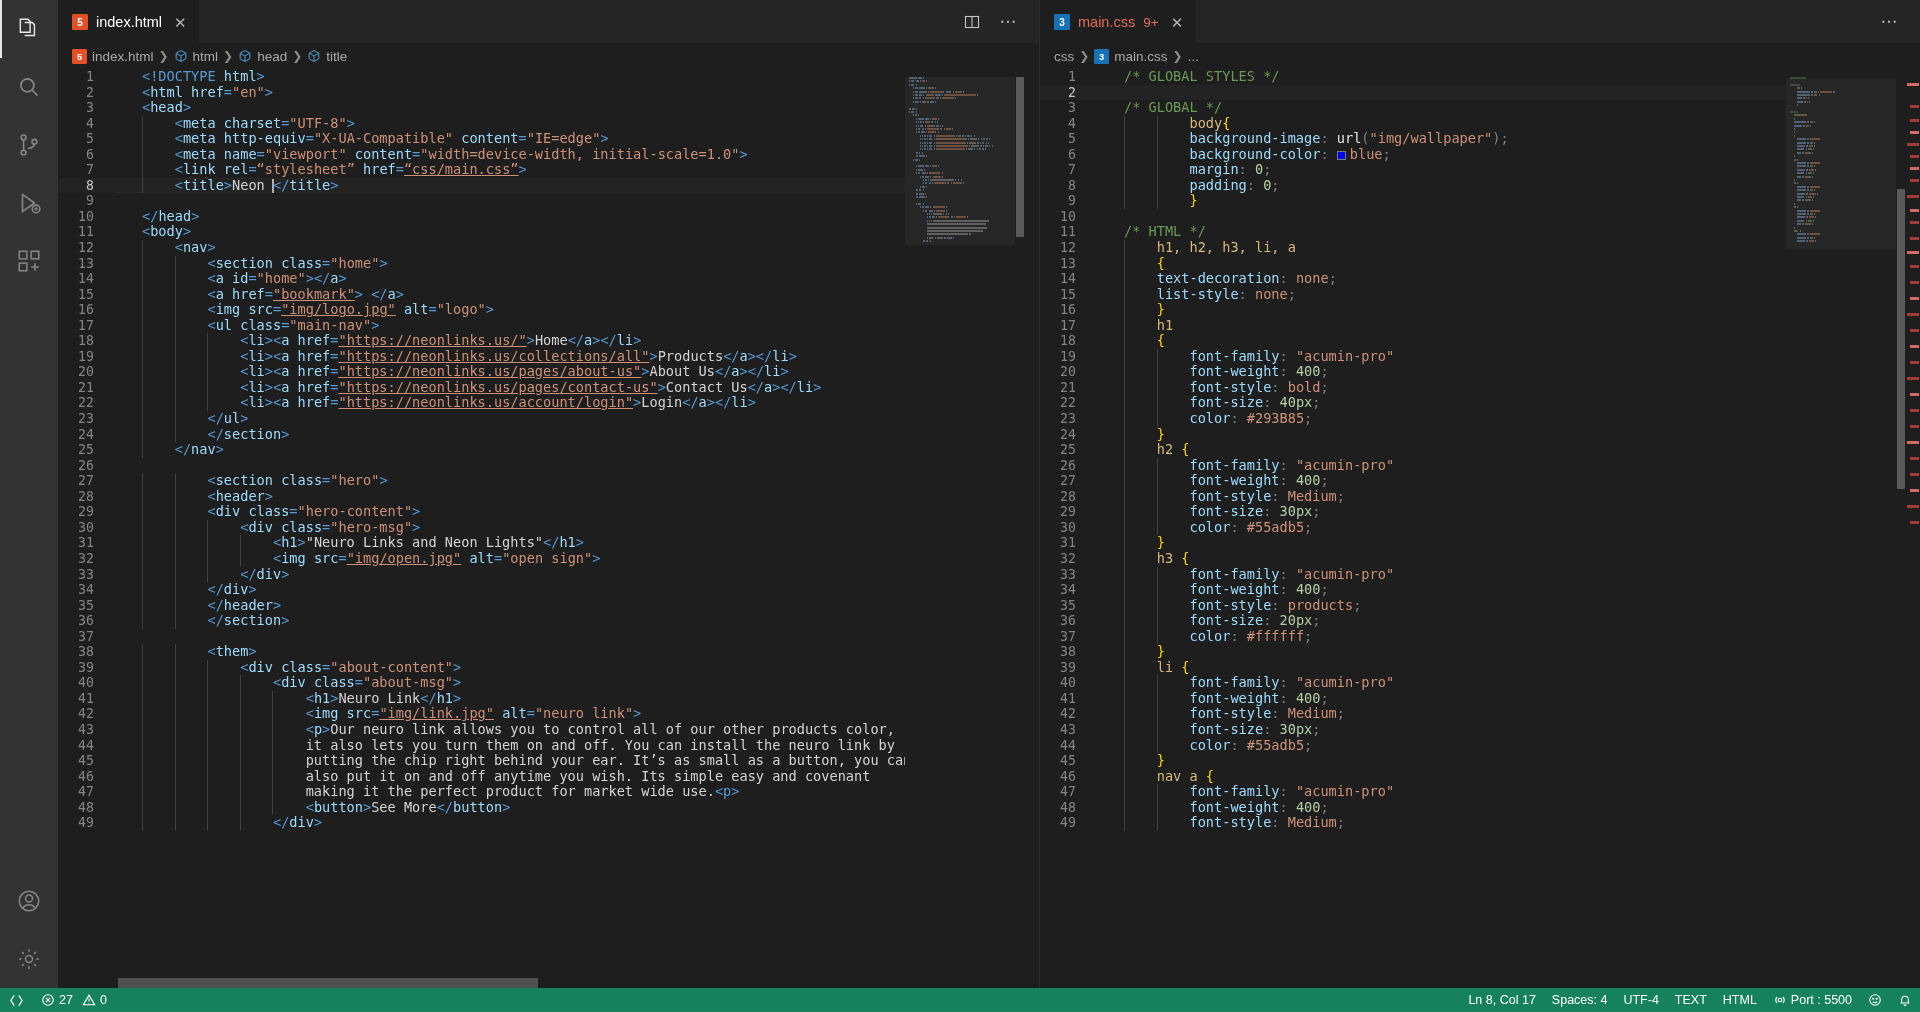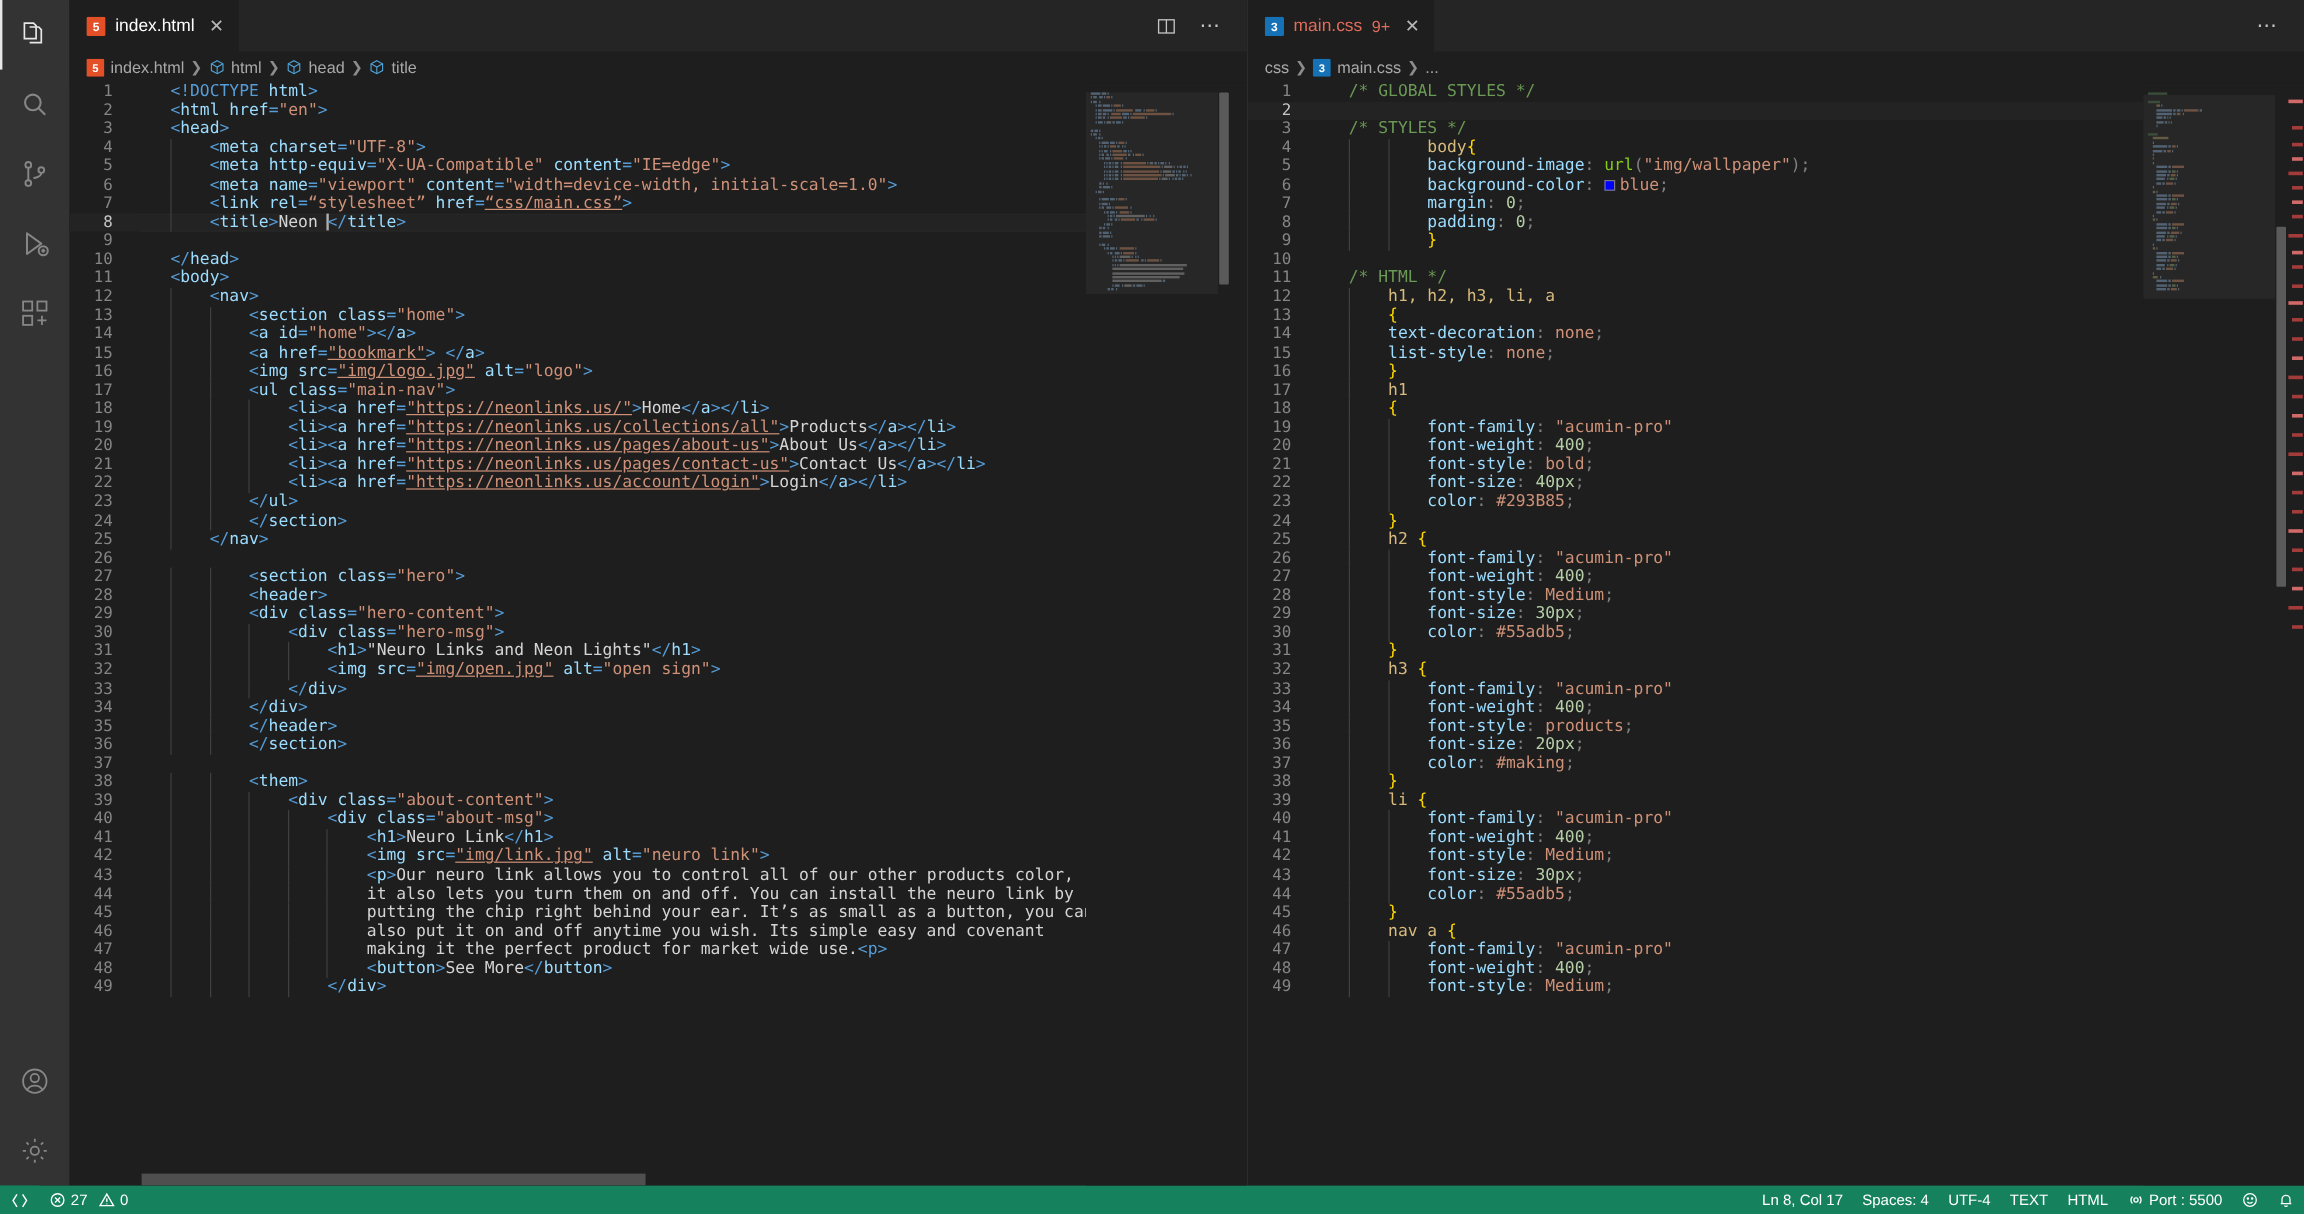--- a/index.html
+++ b/index.html
@@ -88,21 +88,21 @@
   .t-str{ color:#ce9178; }
   .t-txt{ color:#d4d4d4; }
   .t-pun{ color:#808080; }
   .t-link{ color:#ce9178; text-decoration:underline; text-decoration-color:#ce9178; }
   .t-cmt{ color:#6a9955; }
   .t-prop{ color:#9cdcfe; }
   .t-val{ color:#ce9178; }
   .t-num{ color:#b5cea8; }
   .t-sel{ color:#d7ba7d; }
   .t-brace{ color:#ffd700; }
-  .t-fn{ color:#84cc16; }
+  .t-fn{ color:#e5e5e5; }
 
   .indent-guide{
     position:absolute; top:0; bottom:0; width:1px; background:#404040;
   }
   .cursor{
     display:inline-block; width:2px; height:14px; background:#aeafad;
     vertical-align:-3px; margin:0 -1px;
   }
   .swatch{
     display:inline-block; width:9px; height:9px; background:#0000ff;
@@ -665,21 +665,21 @@
           <span class="bc-sep">❯</span>
           <span class="bc-item">
             <span>...</span>
           </span>
         </div>
 
         <div class="editor-body">
           <div class="code-area" id="code-right">
               <div class="codeline"><div class="ln">1</div><div class="txt"><span class="t-cmt">/* GLOBAL STYLES */</span></div></div>
               <div class="codeline cur"><div class="ln">2</div><div class="txt"></div></div>
-              <div class="codeline"><div class="ln">3</div><div class="txt"><span class="t-cmt">/* STYLES */</span></div></div>
+              <div class="codeline"><div class="ln">3</div><div class="txt"><span class="t-cmt">/* GLOBAL */</span></div></div>
               <div class="codeline"><div class="ln">4</div><div class="txt"><span class="indent-guide" style="left: 26px;"></span><span class="indent-guide" style="left: 58.6px;"></span><span class="t-sel">        body</span><span class="t-brace">{</span></div></div>
               <div class="codeline"><div class="ln">5</div><div class="txt"><span class="indent-guide" style="left: 26px;"></span><span class="indent-guide" style="left: 58.6px;"></span><span class="t-prop">        background-image</span><span class="t-pun">: </span><span class="t-fn">url</span><span class="t-pun">(</span><span class="t-val">"img/wallpaper"</span><span class="t-pun">);</span></div></div>
               <div class="codeline"><div class="ln">6</div><div class="txt"><span class="indent-guide" style="left: 26px;"></span><span class="indent-guide" style="left: 58.6px;"></span><span class="t-prop">        background-color</span><span class="t-pun">: </span><span class="swatch"></span><span class="t-val">blue</span><span class="t-pun">;</span></div></div>
               <div class="codeline"><div class="ln">7</div><div class="txt"><span class="indent-guide" style="left: 26px;"></span><span class="indent-guide" style="left: 58.6px;"></span><span class="t-prop">        margin</span><span class="t-pun">: </span><span class="t-num">0</span><span class="t-pun">;</span></div></div>
               <div class="codeline"><div class="ln">8</div><div class="txt"><span class="indent-guide" style="left: 26px;"></span><span class="indent-guide" style="left: 58.6px;"></span><span class="t-prop">        padding</span><span class="t-pun">: </span><span class="t-num">0</span><span class="t-pun">;</span></div></div>
               <div class="codeline"><div class="ln">9</div><div class="txt"><span class="indent-guide" style="left: 26px;"></span><span class="indent-guide" style="left: 58.6px;"></span><span class="t-brace">        }</span></div></div>
               <div class="codeline"><div class="ln">10</div><div class="txt"><span class="indent-guide" style="left: 26px;"></span></div></div>
               <div class="codeline"><div class="ln">11</div><div class="txt"><span class="t-cmt">/* HTML */</span></div></div>
               <div class="codeline"><div class="ln">12</div><div class="txt"><span class="indent-guide" style="left: 26px;"></span><span class="t-sel">    h1, h2, h3, li, a</span></div></div>
               <div class="codeline"><div class="ln">13</div><div class="txt"><span class="indent-guide" style="left: 26px;"></span><span class="t-brace">    {</span></div></div>
@@ -699,21 +699,21 @@
               <div class="codeline"><div class="ln">27</div><div class="txt"><span class="indent-guide" style="left: 26px;"></span><span class="indent-guide" style="left: 58.6px;"></span><span class="t-prop">        font-weight</span><span class="t-pun">: </span><span class="t-num">400</span><span class="t-pun">;</span></div></div>
               <div class="codeline"><div class="ln">28</div><div class="txt"><span class="indent-guide" style="left: 26px;"></span><span class="indent-guide" style="left: 58.6px;"></span><span class="t-prop">        font-style</span><span class="t-pun">: </span><span class="t-val">Medium</span><span class="t-pun">;</span></div></div>
               <div class="codeline"><div class="ln">29</div><div class="txt"><span class="indent-guide" style="left: 26px;"></span><span class="indent-guide" style="left: 58.6px;"></span><span class="t-prop">        font-size</span><span class="t-pun">: </span><span class="t-num">30px</span><span class="t-pun">;</span></div></div>
               <div class="codeline"><div class="ln">30</div><div class="txt"><span class="indent-guide" style="left: 26px;"></span><span class="indent-guide" style="left: 58.6px;"></span><span class="t-prop">        color</span><span class="t-pun">: </span><span class="t-val">#55adb5</span><span class="t-pun">;</span></div></div>
               <div class="codeline"><div class="ln">31</div><div class="txt"><span class="indent-guide" style="left: 26px;"></span><span class="t-brace">    }</span></div></div>
               <div class="codeline"><div class="ln">32</div><div class="txt"><span class="indent-guide" style="left: 26px;"></span><span class="t-sel">    h3 </span><span class="t-brace">{</span></div></div>
               <div class="codeline"><div class="ln">33</div><div class="txt"><span class="indent-guide" style="left: 26px;"></span><span class="indent-guide" style="left: 58.6px;"></span><span class="t-prop">        font-family</span><span class="t-pun">: </span><span class="t-val">"acumin-pro"</span></div></div>
               <div class="codeline"><div class="ln">34</div><div class="txt"><span class="indent-guide" style="left: 26px;"></span><span class="indent-guide" style="left: 58.6px;"></span><span class="t-prop">        font-weight</span><span class="t-pun">: </span><span class="t-num">400</span><span class="t-pun">;</span></div></div>
               <div class="codeline"><div class="ln">35</div><div class="txt"><span class="indent-guide" style="left: 26px;"></span><span class="indent-guide" style="left: 58.6px;"></span><span class="t-prop">        font-style</span><span class="t-pun">: </span><span class="t-val">products</span><span class="t-pun">;</span></div></div>
               <div class="codeline"><div class="ln">36</div><div class="txt"><span class="indent-guide" style="left: 26px;"></span><span class="indent-guide" style="left: 58.6px;"></span><span class="t-prop">        font-size</span><span class="t-pun">: </span><span class="t-num">20px</span><span class="t-pun">;</span></div></div>
-              <div class="codeline"><div class="ln">37</div><div class="txt"><span class="indent-guide" style="left: 26px;"></span><span class="indent-guide" style="left: 58.6px;"></span><span class="t-prop">        color</span><span class="t-pun">: </span><span class="t-val">#making</span><span class="t-pun">;</span></div></div>
+              <div class="codeline"><div class="ln">37</div><div class="txt"><span class="indent-guide" style="left: 26px;"></span><span class="indent-guide" style="left: 58.6px;"></span><span class="t-prop">        color</span><span class="t-pun">: </span><span class="t-val">#ffffff</span><span class="t-pun">;</span></div></div>
               <div class="codeline"><div class="ln">38</div><div class="txt"><span class="indent-guide" style="left: 26px;"></span><span class="t-brace">    }</span></div></div>
               <div class="codeline"><div class="ln">39</div><div class="txt"><span class="indent-guide" style="left: 26px;"></span><span class="t-sel">    li </span><span class="t-brace">{</span></div></div>
               <div class="codeline"><div class="ln">40</div><div class="txt"><span class="indent-guide" style="left: 26px;"></span><span class="indent-guide" style="left: 58.6px;"></span><span class="t-prop">        font-family</span><span class="t-pun">: </span><span class="t-val">"acumin-pro"</span></div></div>
               <div class="codeline"><div class="ln">41</div><div class="txt"><span class="indent-guide" style="left: 26px;"></span><span class="indent-guide" style="left: 58.6px;"></span><span class="t-prop">        font-weight</span><span class="t-pun">: </span><span class="t-num">400</span><span class="t-pun">;</span></div></div>
               <div class="codeline"><div class="ln">42</div><div class="txt"><span class="indent-guide" style="left: 26px;"></span><span class="indent-guide" style="left: 58.6px;"></span><span class="t-prop">        font-style</span><span class="t-pun">: </span><span class="t-val">Medium</span><span class="t-pun">;</span></div></div>
               <div class="codeline"><div class="ln">43</div><div class="txt"><span class="indent-guide" style="left: 26px;"></span><span class="indent-guide" style="left: 58.6px;"></span><span class="t-prop">        font-size</span><span class="t-pun">: </span><span class="t-num">30px</span><span class="t-pun">;</span></div></div>
               <div class="codeline"><div class="ln">44</div><div class="txt"><span class="indent-guide" style="left: 26px;"></span><span class="indent-guide" style="left: 58.6px;"></span><span class="t-prop">        color</span><span class="t-pun">: </span><span class="t-val">#55adb5</span><span class="t-pun">;</span></div></div>
               <div class="codeline"><div class="ln">45</div><div class="txt"><span class="indent-guide" style="left: 26px;"></span><span class="t-brace">    }</span></div></div>
               <div class="codeline"><div class="ln">46</div><div class="txt"><span class="indent-guide" style="left: 26px;"></span><span class="t-sel">    nav a </span><span class="t-brace">{</span></div></div>
               <div class="codeline"><div class="ln">47</div><div class="txt"><span class="indent-guide" style="left: 26px;"></span><span class="indent-guide" style="left: 58.6px;"></span><span class="t-prop">        font-family</span><span class="t-pun">: </span><span class="t-val">"acumin-pro"</span></div></div>

